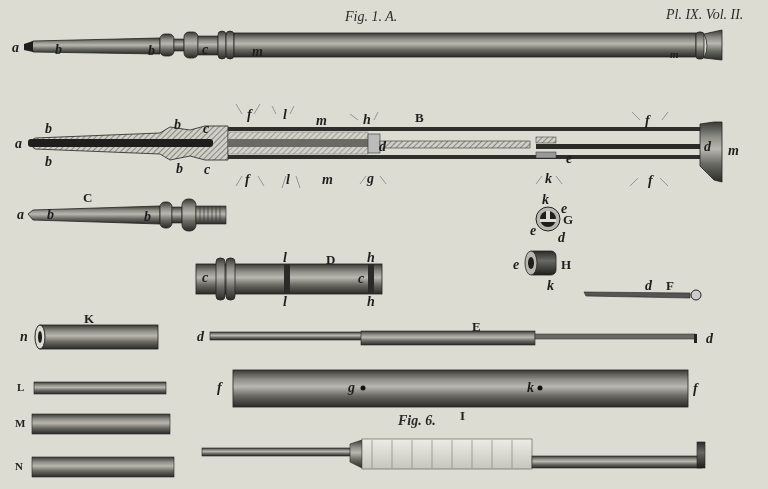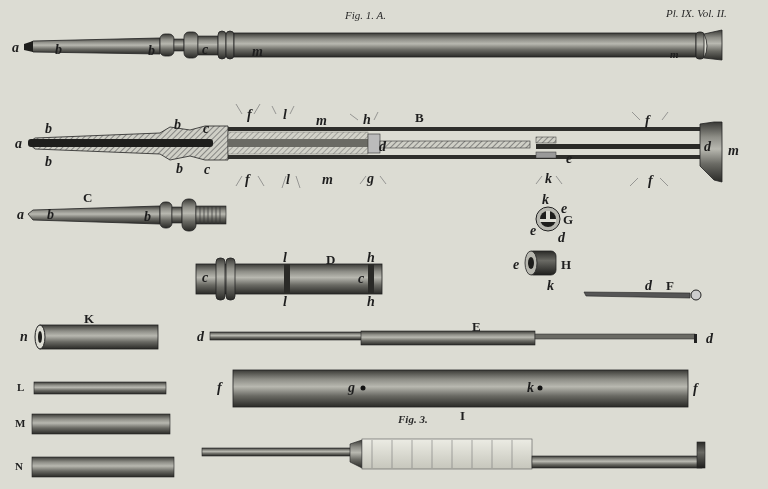--- a/index.html
+++ b/index.html
@@ -1,19 +1,19 @@
 <!DOCTYPE html>
 <html><head>
 <meta charset="utf-8">
 <style>
   html,body{margin:0;padding:0;}
   body{width:768px;height:489px;background:#dcdcd3;position:relative;overflow:hidden;font-family:"Liberation Serif",serif;}
   .lbl{position:absolute;font-style:italic;font-size:14px;color:#1e1e1e;line-height:1;font-weight:bold;}
   .cap{position:absolute;font-size:13px;color:#1e1e1e;font-weight:bold;line-height:1;}
-  .title{position:absolute;font-style:italic;font-size:11px;color:#2a2a2a;line-height:1;}
+  .title{position:absolute;font-style:italic;font-size:14px;color:#2a2a2a;line-height:1;}
   svg{position:absolute;left:0;top:0;}
 </style>
 </head>
 <body>
 
 <svg width="768" height="489" viewBox="0 0 768 489">
   <defs>
     <linearGradient id="metal" x1="0" y1="0" x2="0" y2="1">
       <stop offset="0" stop-color="#3a3a36"></stop>
       <stop offset="0.25" stop-color="#8d8d86"></stop>
@@ -164,21 +164,21 @@
       <line x1="492" y1="440" x2="492" y2="468"></line>
         <line x1="512" y1="440" x2="512" y2="468"></line>
     </g>
     <rect x="532" y="456" width="170" height="12" fill="url(#metal)" stroke="#222" stroke-width="0.6"></rect>
     <rect x="697" y="442" width="8" height="26" fill="url(#dark)" stroke="#222" stroke-width="0.6"></rect>
   </g>
 </svg>
 
 <div class="title" style="left:345px;top:10px;">Fig. 1. A.</div>
 <div class="title" style="left:666px;top:8px;font-family:Liberation Serif, serif;">Pl. IX. Vol. II.</div>
-<div class="title" style="left:398px;top:414px;font-weight:bold;">Fig. 3.</div>
+<div class="title" style="left:398px;top:414px;font-weight:bold;">Fig. 6.</div>
 
 <div class="lbl" style="left:12px;top:41px;">a</div>
 <div class="lbl" style="left:55px;top:43px;">b</div>
 <div class="lbl" style="left:148px;top:44px;">b</div>
 <div class="lbl" style="left:202px;top:43px;">c</div>
 <div class="lbl" style="left:252px;top:45px;">m</div>
 <div class="lbl" style="left:670px;top:49px;font-size:11px;">m</div>
 
 <div class="cap" style="left:415px;top:111px;">B</div>
 <div class="lbl" style="left:15px;top:137px;">a</div>

